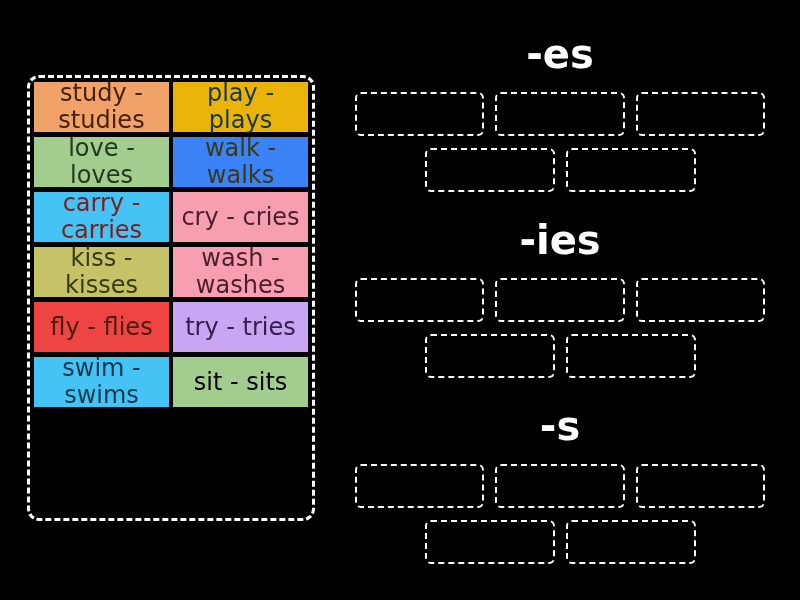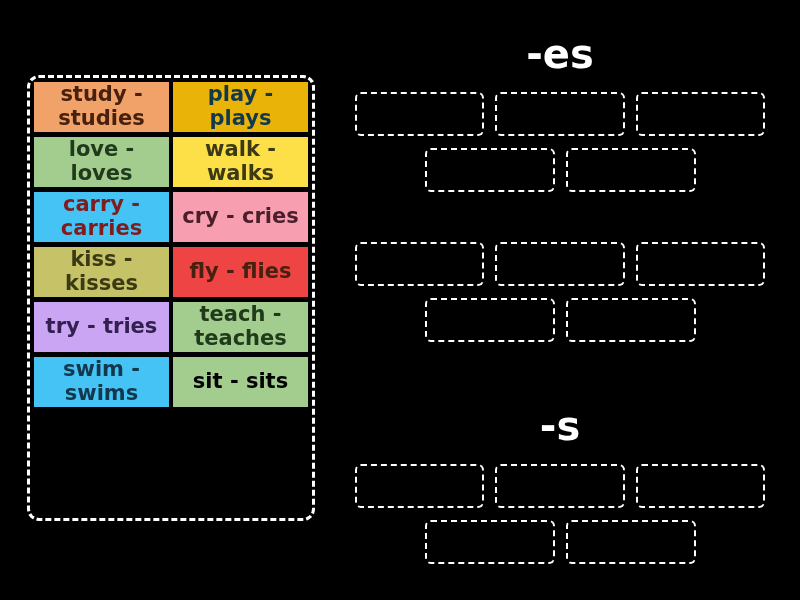--- a/index.html
+++ b/index.html
@@ -24,22 +24,22 @@
     grid-template-columns: 1fr 1fr;
     grid-auto-rows: 50px;
     gap: 5px 4px;
     align-content: start;
   }
   .tile {
     display: flex;
     align-items: center;
     justify-content: center;
     text-align: center;
-    font-size: 21px;
-    font-weight: 700;
+    font-size: 24px;
+    font-weight: 400;
     line-height: 1.12;
     padding: 0 3px;
     box-sizing: border-box;
     cursor: grab;
     user-select: none;
   }
 
   
   .groups-area {
     position: absolute;
@@ -73,47 +73,48 @@
     background: transparent;
   }
 </style>
 </head>
 <body>
 
 <div class="tile-panel">
   <div class="tile" style="background: rgb(240, 162, 105); color: rgb(71, 32, 15);">study - studies</div>
   <div class="tile" style="background: #eab308; color: rgb(17, 56, 77);">play - plays</div>
   <div class="tile" style="background: rgb(163, 205, 142); color: rgb(32, 58, 27);">love - loves</div>
-  <div class="tile" style="background: #fde047; color: rgb(59, 58, 20);">walk - walks</div>
+  <div class="tile" style="background: #3b82f6; color: rgb(59, 58, 20);">walk - walks</div>
   <div class="tile" style="background: rgb(69, 195, 245); color: #7f1d1d;">carry - carries</div>
   <div class="tile" style="background: rgb(247, 159, 177); color: rgb(74, 31, 43);">cry - cries</div>
   <div class="tile" style="background: rgb(197, 194, 104); color: rgb(59, 58, 20);">kiss - kisses</div>
+  <div class="tile" style="background: rgb(247, 159, 177); color: rgb(74, 31, 43);">wash - washes</div>
   <div class="tile" style="background: #ef4444; color: rgb(71, 32, 15);">fly - flies</div>
   <div class="tile" style="background: rgb(201, 165, 244); color: rgb(51, 32, 78);">try - tries</div>
-  <div class="tile" style="background: rgb(163, 205, 142); color: rgb(32, 58, 27);">teach - teaches</div>
   <div class="tile" style="background: rgb(69, 195, 245); color: rgb(17, 56, 77);">swim - swims</div>
   <div class="tile" style="background: rgb(163, 205, 142); color: #000000;">sit - sits</div>
 </div>
 
 <div class="groups-area">
 
   <div class="group group-es">
     <div class="group-header">-es</div>
     <div class="slot-row row1">
       <div class="slot"></div>
       <div class="slot"></div>
       <div class="slot"></div>
     </div>
     <div class="slot-row row2">
       <div class="slot"></div>
       <div class="slot"></div>
     </div>
   </div>
 
   <div class="group group-ies">
+    <div class="group-header">-ies</div>
     <div class="slot-row row1">
       <div class="slot"></div>
       <div class="slot"></div>
       <div class="slot"></div>
     </div>
     <div class="slot-row row2">
       <div class="slot"></div>
       <div class="slot"></div>
     </div>
   </div>

